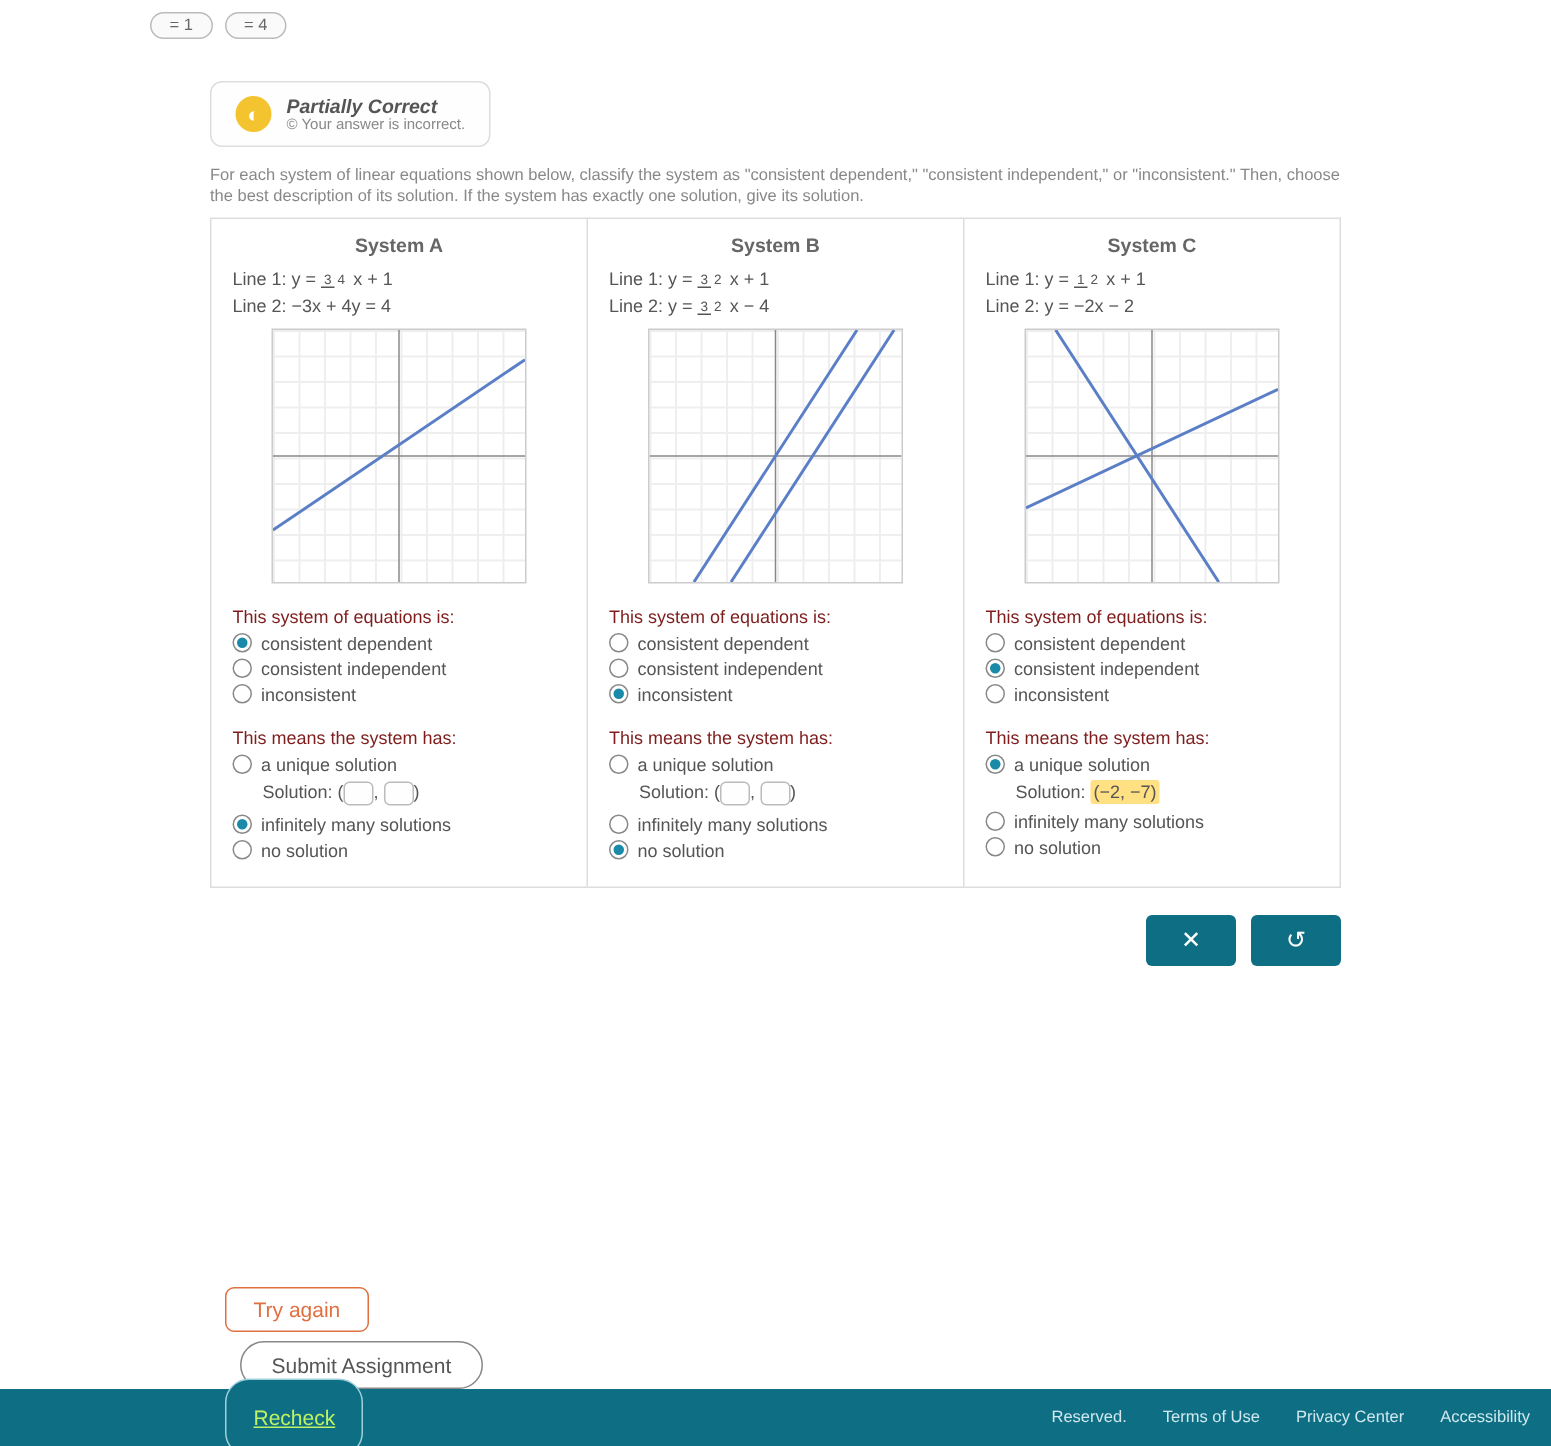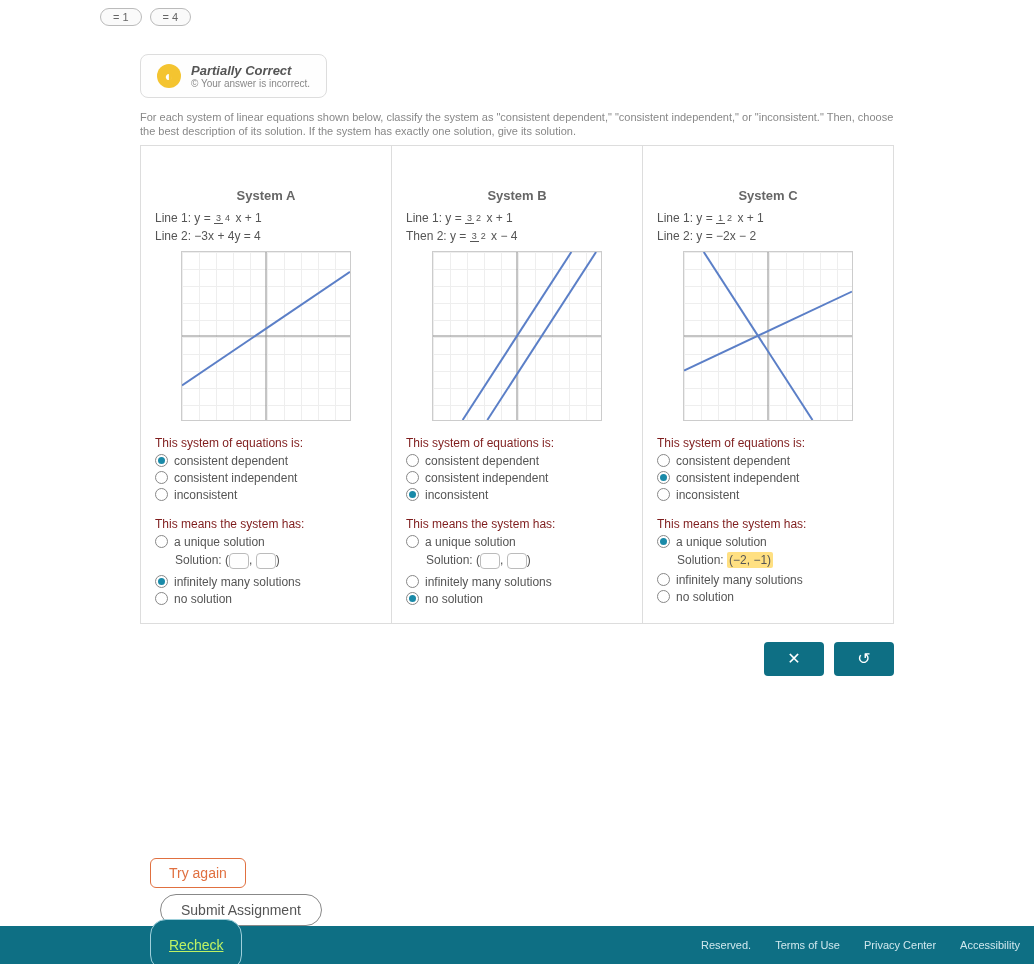--- a/index.html
+++ b/index.html
@@ -54,21 +54,21 @@
     display: flex;
     margin: 0 140px;
     border: 1px solid #ddd;
   }
   .col {
     flex: 1;
     border-right: 1px solid #ddd;
     padding: 10px 14px 14px 14px;
   }
   .col:last-child { border-right: none; }
-  .sys-title { text-align: center; font-weight: bold; font-size: 13px; color: #666; margin-bottom: 8px; margin-top: 32px; }
+  .sys-title { text-align: center; font-weight: bold; font-size: 13px; color: #666; margin-bottom: 8px; }
   .eq { font-size: 12px; color: #555; margin: 4px 0; }
   .eq .frac { display:inline-block; vertical-align:middle; text-align:center; font-size:9px; line-height:1; }
   .eq .frac .n { border-bottom:1px solid #555; padding:0 2px;}
   .eq .frac .d { padding:0 2px;}
   .graph {
     width: 170px; height: 170px;
     border: 1px solid #ccc;
     margin: 8px auto;
     position: relative;
     background:
@@ -199,21 +199,21 @@
   </div>
 
   <div class="col">
     <div class="sys-title">System B</div>
     <div class="eq">
       <span>Line 1: y =</span>
       <span class="frac"><span class="n">3</span><span class="d">2</span></span>
       <span>x + 1</span>
     </div>
     <div class="eq">
-      <span>Then 2: y =</span>
+      <span>Line 2: y =</span>
       <span class="frac"><span class="n">3</span><span class="d">2</span></span>
       <span>x − 4</span>
     </div>
     <div class="graph">
       <svg viewBox="0 0 170 170">
         <line x1="0" y1="85" x2="170" y2="85" stroke="#888" stroke-width="1"></line>
         <line x1="85" y1="0" x2="85" y2="170" stroke="#888" stroke-width="1"></line>
         <line x1="30" y1="170" x2="140" y2="0" stroke="#5b7fc7" stroke-width="2"></line>
         <line x1="55" y1="170" x2="165" y2="0" stroke="#5b7fc7" stroke-width="2"></line>
       </svg>
@@ -279,21 +279,21 @@
         <span class="radio"></span>
         <span>inconsistent</span>
       </div>
     <div class="q-label">This means the system has:</div>
     <div class="opt">
         <span class="radio sel"></span>
         <span>a unique solution</span>
       </div>
     <div class="sol-line">
       <span>Solution:</span>
-      <span class="sol-hl">(−2, −1)</span>
+      <span class="sol-hl">(−2, −7)</span>
     </div>
     <div class="opt">
         <span class="radio"></span>
         <span>infinitely many solutions</span>
       </div>
     <div class="opt">
         <span class="radio"></span>
         <span>no solution</span>
       </div>
   </div>

